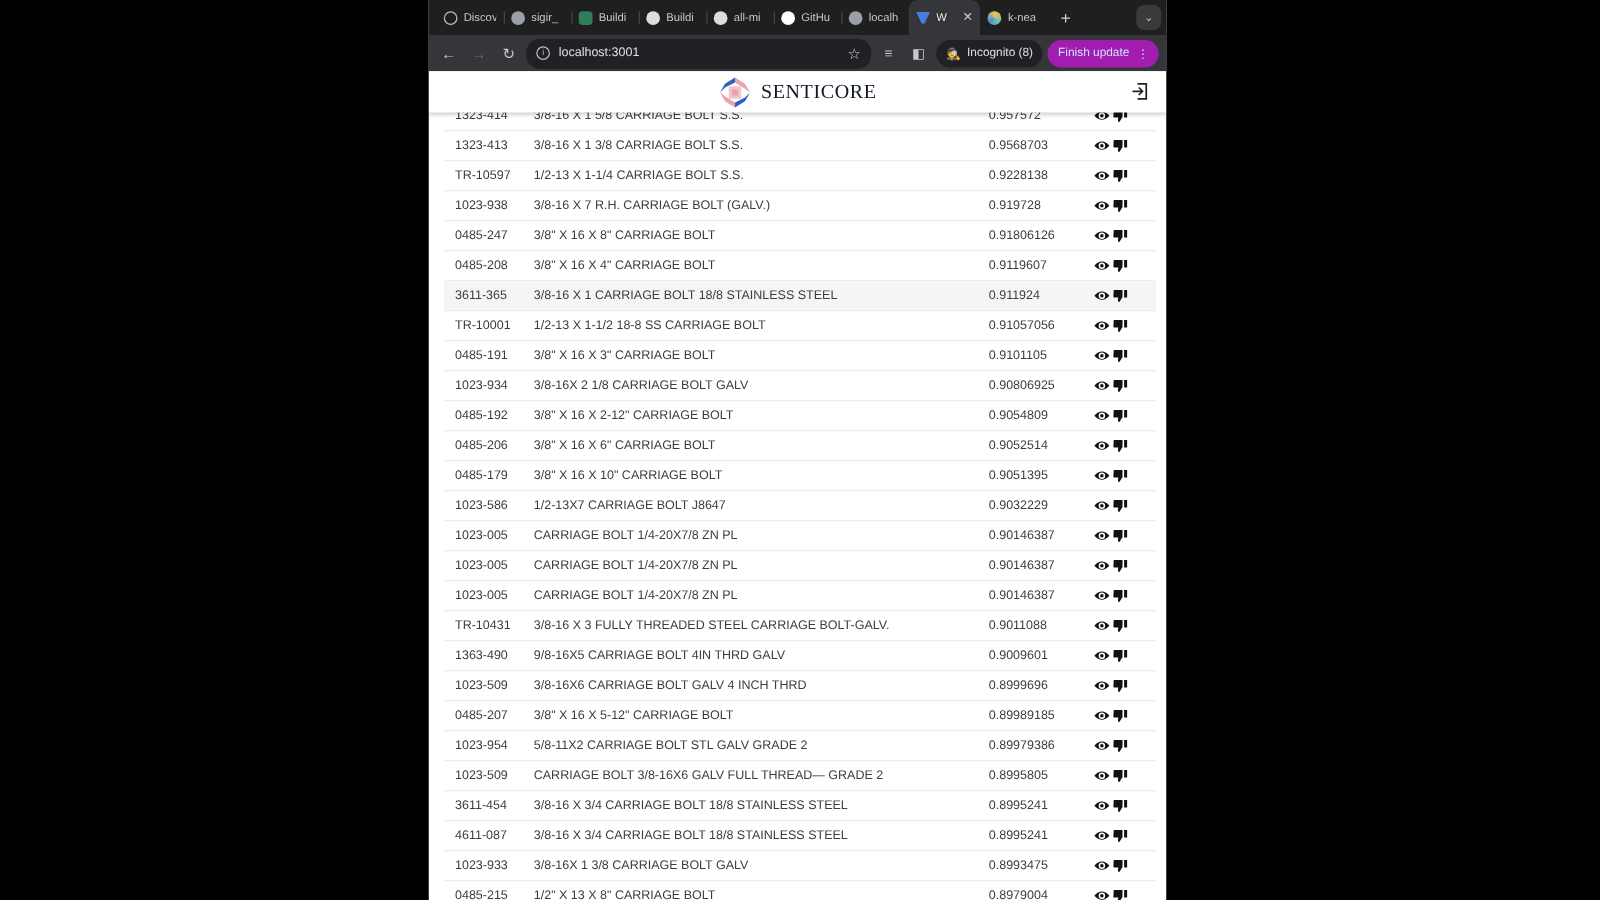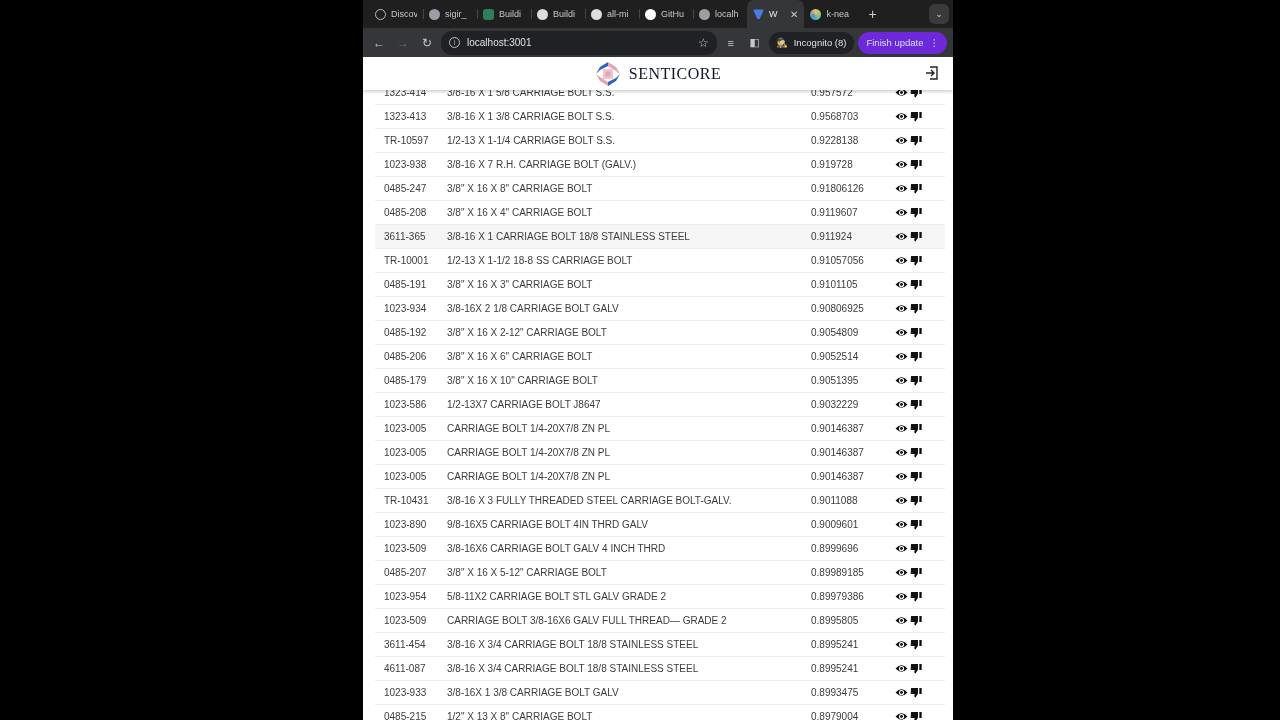--- a/index.html
+++ b/index.html
@@ -1,18 +1,18 @@
 <!DOCTYPE html>
 <html><head>
   <meta charset="utf-8">
   <style>
     * { box-sizing: border-box; margin: 0; padding: 0; }
     html, body { width: 1280px; height: 720px; overflow: hidden; background: #000; }
     body { font-family: "Liberation Sans", sans-serif; }
-    .window { position: absolute; left: 363px; top: 0; width: 590px; height: 720px; background: #fff; overflow: hidden; }
+    .window { position: absolute; left: 343px; top: 0; width: 590px; height: 720px; background: #fff; overflow: hidden; }
     
     .tabstrip { height: 28px; background: #1f1f1f; display: flex; align-items: center; padding-left: 6px; position: relative; }
     .tab { display: flex; align-items: center; height: 28px; padding: 0 6px; color: #c8c8c8; font-size: 9px; gap: 5px; position: relative; white-space: nowrap; }
     .tab + .tab::before { content: ""; position: absolute; left: 0; top: 9px; height: 10px; width: 1px; background: #444; }
     .tab.active { background: #35363a; border-radius: 7px 7px 0 0; color: #e8e8e8; }
     .tab.active::before, .tab.active + .tab::before { display: none; }
     .tab-ico { width: 11px; height: 11px; border-radius: 50%; display: inline-block; flex: none; }
     .tab-label { display: inline-block; width: 26px; overflow: hidden; }
     .tab-close { font-size: 10px; color: #ccc; margin-left: 4px; }
     .newtab { color: #ccc; font-size: 14px; padding: 0 10px; }
@@ -20,21 +20,21 @@
     
     .toolbar { height: 29px; background: #35363a; display: flex; align-items: center; padding: 0 6px; gap: 4px; }
     .nav-btn { width: 20px; height: 20px; color: #c8c8c8; font-size: 12px; display: flex; align-items: center; justify-content: center; }
     .nav-btn.disabled { color: #6a6a6a; }
     .omnibox { flex: 1; height: 22px; background: #202124; border-radius: 11px; display: flex; align-items: center; padding: 12px 8px; gap: 7px; color: #e0e0e0; font-size: 10px; }
     .info-ico { width: 11px; height: 11px; border: 1px solid #bbb; border-radius: 50%; font-size: 7px; color: #bbb; display: flex; align-items: center; justify-content: center; }
     .omni-url { flex: 1; }
     .star { color: #ccc; font-size: 12px; }
     .tb-ico { color: #c8c8c8; font-size: 11px; width: 20px; text-align: center; }
     .incognito { height: 22px; background: #202124; border-radius: 11px; padding: 0 8px; display: flex; align-items: center; gap: 5px; color: #e0e0e0; font-size: 9.5px; }
-    .finish { height: 22px; background: #6d28d9; border-radius: 11px; padding: 0 8px; display: flex; align-items: center; gap: 6px; color: #cfe3ff; font-size: 9.5px; }
+    .finish { height: 22px; background: #a21caf; border-radius: 11px; padding: 0 8px; display: flex; align-items: center; gap: 6px; color: #cfe3ff; font-size: 9.5px; }
     
     .app-header { height: 33px; background: #fff; display: flex; align-items: center; justify-content: center; position: relative; box-shadow: 0 2px 3px rgba(0,0,0,0.18); z-index: 2; }
     .logo { width: 26px; height: 26px; position: relative; margin-right: 8px; }
     .brand { font-size: 16px; letter-spacing: 0.5px; color: #0f172a; font-family: Liberation Serif, serif; }
     .logout { position: absolute; right: 14px; top: 9px; width: 14px; height: 14px; }
     
     .list { position: absolute; top: 81px; left: 12px; right: 8px; }
     .row { height: 24px; display: flex; align-items: center; border-bottom: 1px solid #ececec; font-size: 10px; color: #3c3c3c; }
     .row.hover { background: #f5f5f5; }
     .c-id { width: 72px; padding-left: 9px; }
@@ -414,21 +414,21 @@
             <circle cx="6.5" cy="5.5" r="2.6" fill="#fff"></circle>
             <circle cx="6.5" cy="5.5" r="1.4" fill="#111"></circle>
           </svg>
       <svg class="thumb" viewBox="0 0 13 11">
             <path d="M1 1 H8 V6.5 L5.5 10.5 Q4 10.5 4.3 8.5 L4.7 7 H1.5 Q0.5 7 0.7 6 Z" fill="#111"></path>
             <rect x="9.3" y="1" width="2.4" height="6" fill="#111"></rect>
           </svg>
     </span>
   </div>
       <div class="row">
-    <span class="c-id">1023-890</span>
+    <span class="c-id">1363-490</span>
     <span class="c-desc">9/8-16X5 CARRIAGE BOLT 4IN THRD GALV</span>
     <span class="c-score">0.9009601</span>
     <span class="c-act">
       <svg class="eye" viewBox="0 0 13 11">
             <path d="M0.5 5.5 Q6.5 -1 12.5 5.5 Q6.5 12 0.5 5.5 Z" fill="#111"></path>
             <circle cx="6.5" cy="5.5" r="2.6" fill="#fff"></circle>
             <circle cx="6.5" cy="5.5" r="1.4" fill="#111"></circle>
           </svg>
       <svg class="thumb" viewBox="0 0 13 11">
             <path d="M1 1 H8 V6.5 L5.5 10.5 Q4 10.5 4.3 8.5 L4.7 7 H1.5 Q0.5 7 0.7 6 Z" fill="#111"></path>

